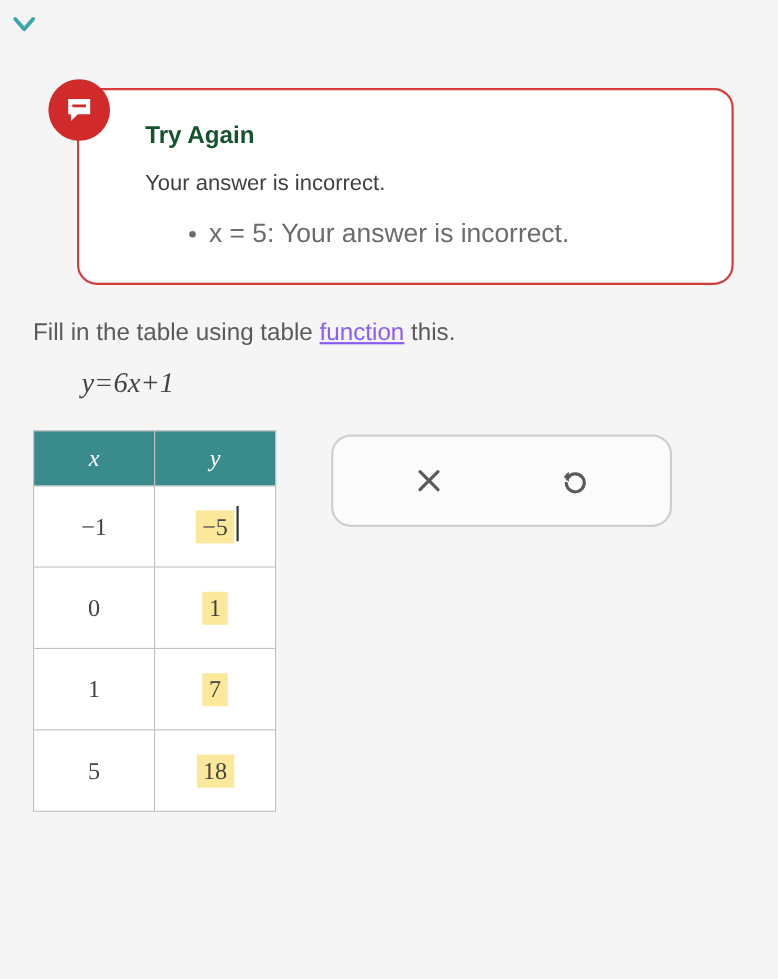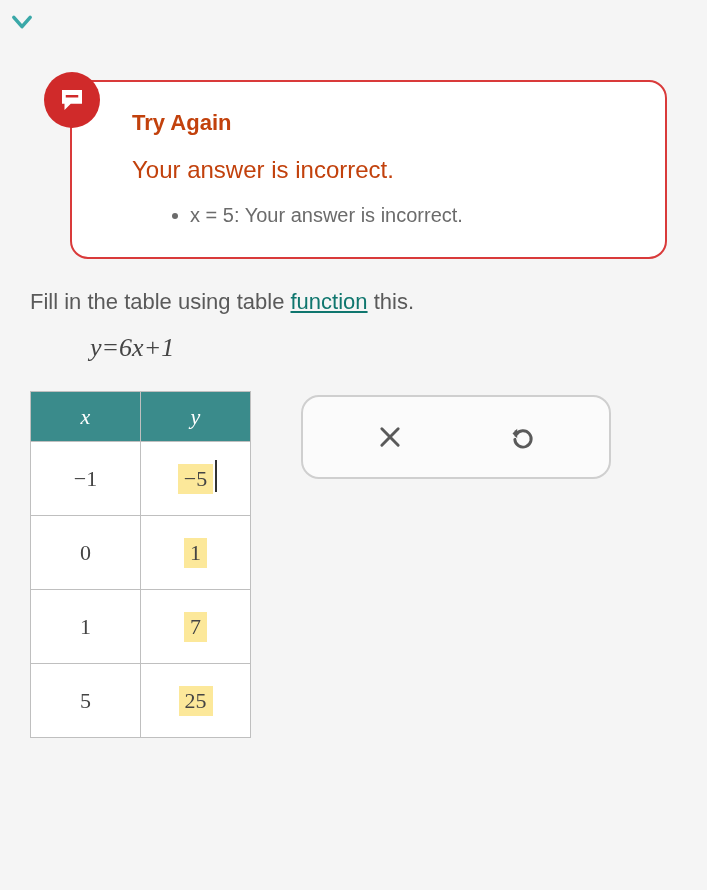--- a/index.html
+++ b/index.html
@@ -32,60 +32,60 @@
       top: -10px;
       width: 56px;
       height: 56px;
       border-radius: 50%;
       background: #d02a2a;
       display: flex;
       align-items: center;
       justify-content: center;
     }
     .feedback-title {
-      color: #c2410c;
+      color: #14532d;
       font-weight: 700;
       font-size: 22px;
       margin-bottom: 20px;
     }
     .feedback-text {
-      color: #c2410c;
-      font-size: 24px;
+      color: #404040;
+      font-size: 20px;
       margin-bottom: 20px;
     }
     .feedback-bullet {
       color: #6b6b6b;
-      font-size: 20px;
+      font-size: 24px;
       margin-left: 40px;
       display: flex;
       align-items: center;
     }
     .feedback-bullet .dot {
       display: inline-block;
       width: 6px;
       height: 6px;
       background: #6b6b6b;
       border-radius: 50%;
       margin-right: 12px;
     }
     .instruction {
       font-size: 22px;
       color: #5a5a5a;
       margin: 30px 10px 18px 10px;
     }
     .function-link {
-      color: #0f766e;
+      color: #8b5cf6;
       text-decoration: underline;
     }
     .equation {
       font-family: "Times New Roman", serif;
       font-style: italic;
       font-size: 26px;
       color: #444;
-      margin: 0 0 28px 70px;
+      margin: 0 0 28px 54px;
     }
     .lower-row {
       display: flex;
       align-items: flex-start;
       gap: 50px;
       padding-left: 10px;
     }
     table.fn-table {
       border-collapse: collapse;
       border: 1px solid #bfbfbf;
@@ -198,21 +198,21 @@
       <tr>
         <td>0</td>
         <td><span class="answer-chip">1</span></td>
       </tr>
       <tr>
         <td>1</td>
         <td><span class="answer-chip">7</span></td>
       </tr>
       <tr>
         <td>5</td>
-        <td><span class="answer-chip">25</span></td>
+        <td><span class="answer-chip">18</span></td>
       </tr>
     </tbody>
   </table>
 
   <div class="action-panel">
     <button class="action-btn">
       <svg viewBox="0 0 24 24" width="28" height="28">
           <path d="M5 5 L19 19 M19 5 L5 19" stroke="#5a5a5a" stroke-width="2.5" stroke-linecap="round" fill="none"></path>
         </svg>
     </button>

